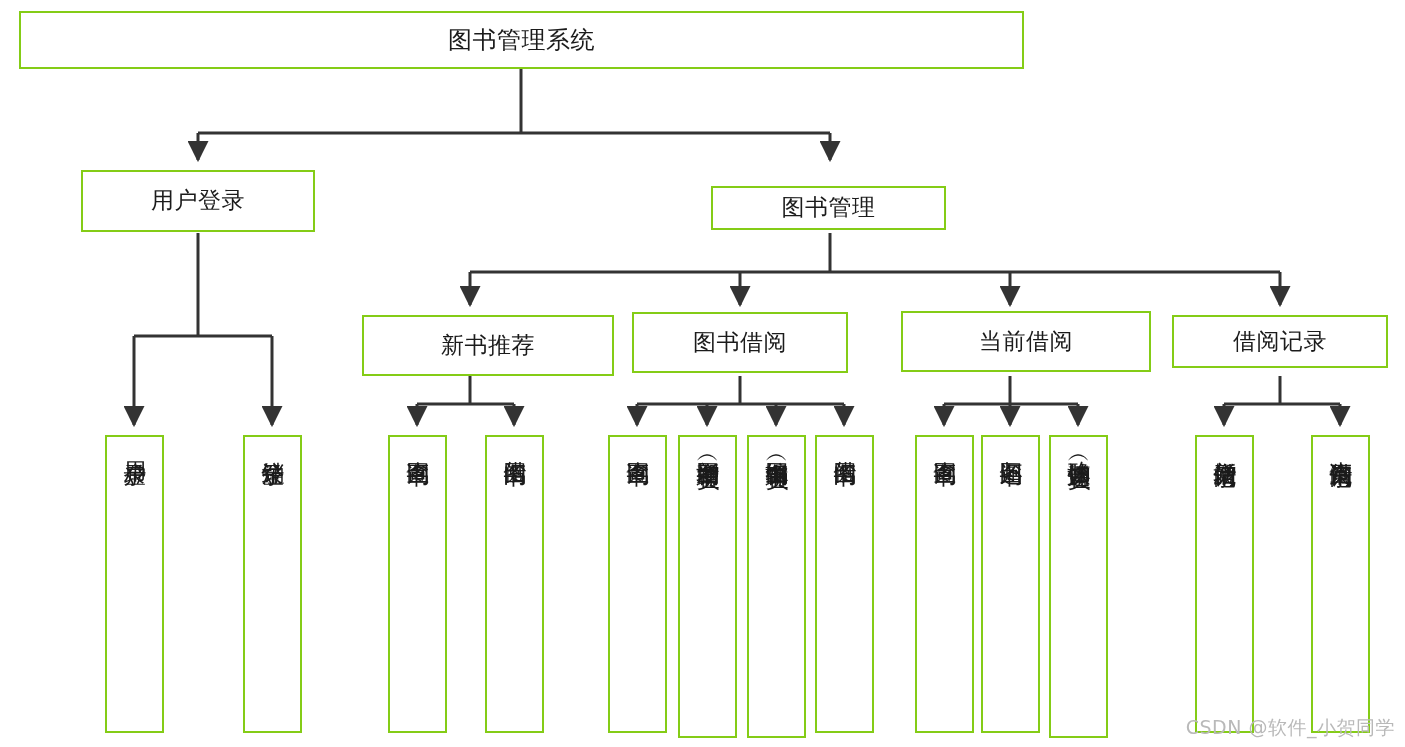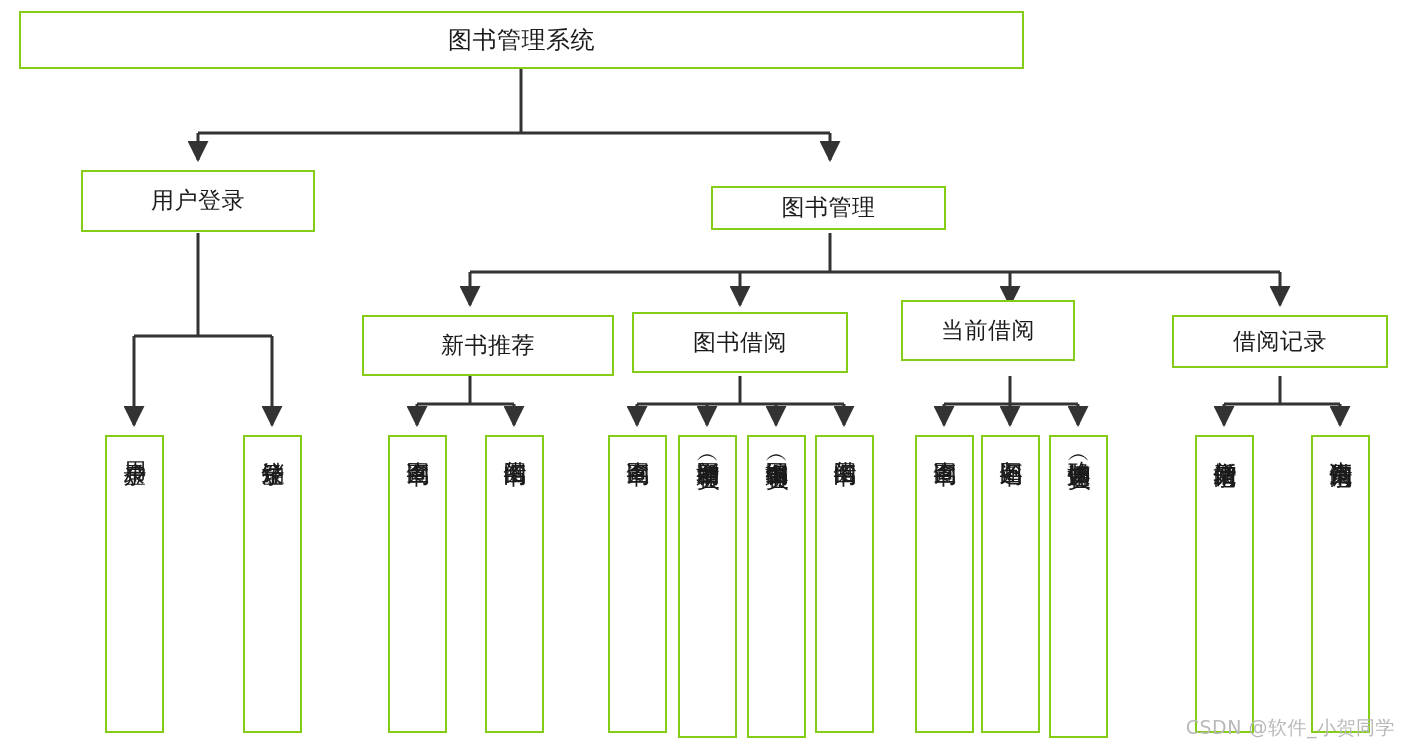--- a/index.html
+++ b/index.html
@@ -140,21 +140,21 @@
   <div class="node h" style="left:711px; top:186px; width:235px; height:44px;">
     <span class="label">图书管理</span>
   </div>
 
   <div class="node h" style="left:362px; top:315px; width:252px; height:61px;">
     <span class="label">新书推荐</span>
   </div>
   <div class="node h" style="left:632px; top:312px; width:216px; height:61px;">
     <span class="label">图书借阅</span>
   </div>
-  <div class="node h" style="left:901px; top:300px; width:174px; height:61px;">
+  <div class="node h" style="left:901px; top:311px; width:250px; height:61px;">
     <span class="label">当前借阅</span>
   </div>
   <div class="node h" style="left:1172px; top:315px; width:216px; height:53px;">
     <span class="label">借阅记录</span>
   </div>
 
   <div class="node v" style="left:105px; top:435px; width:59px; height:298px;">
     <span class="label">用户登录</span>
   </div>
   <div class="node v" style="left:243px; top:435px; width:59px; height:298px;">

